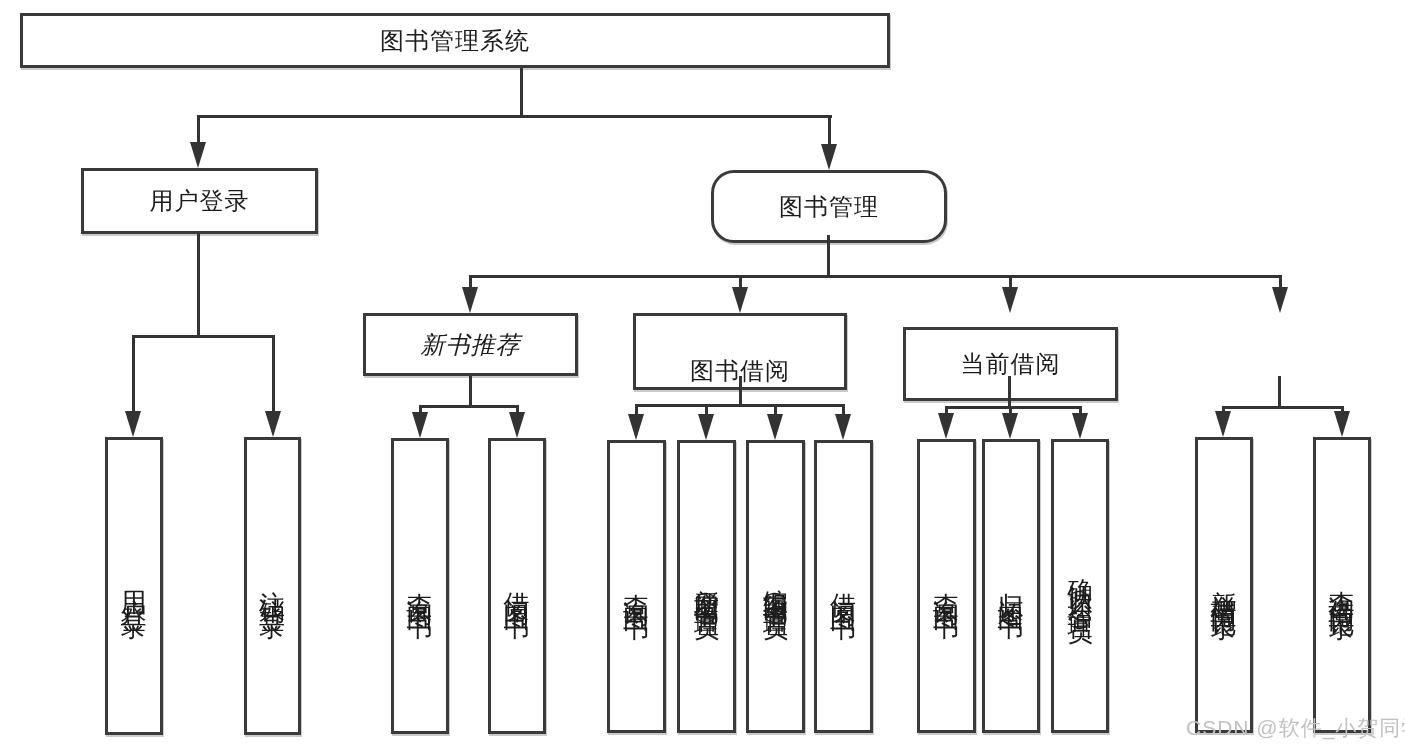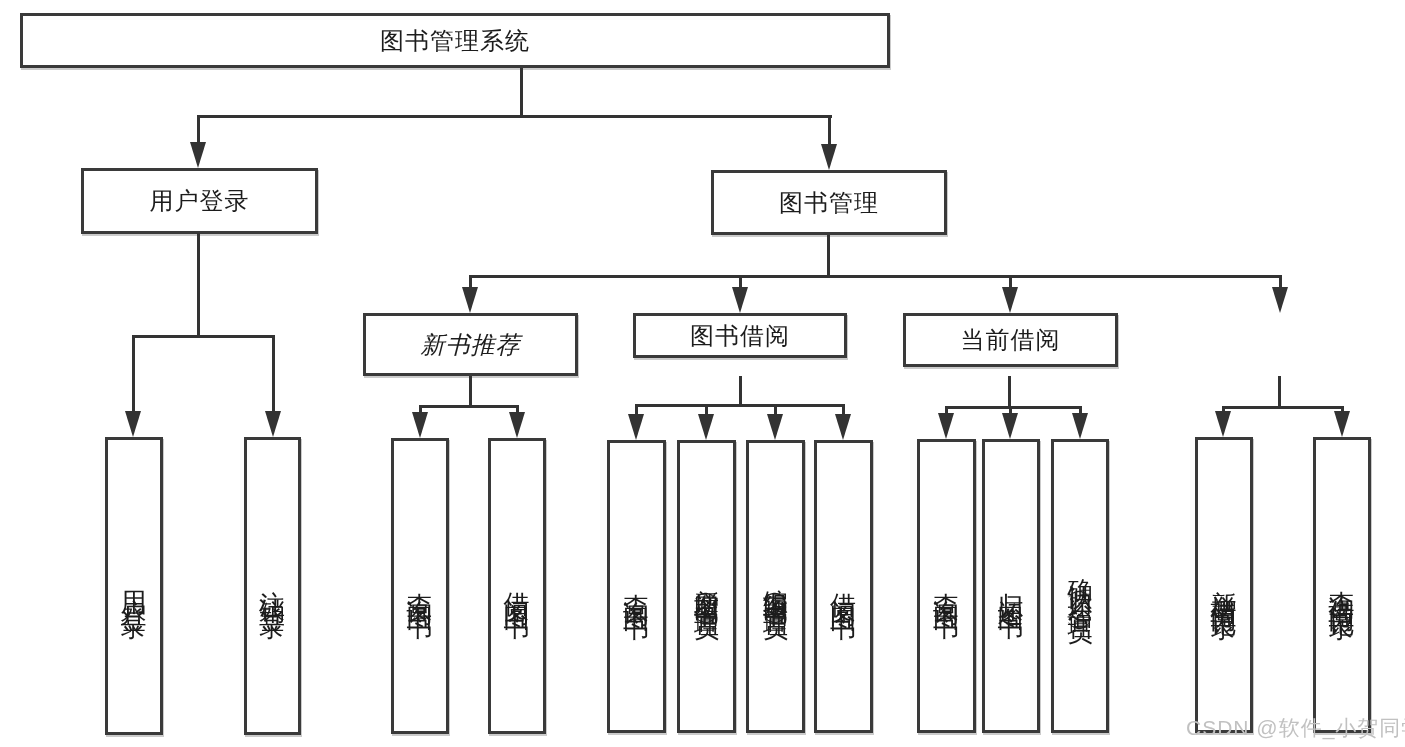--- a/index.html
+++ b/index.html
@@ -45,21 +45,21 @@
   <div class="vline" style="left:520px;top:68px;width:3px;height:49px;"></div>
   <div class="hline" style="left:198px;top:115px;width:634px;height:3px;"></div>
   <div class="vline" style="left:197px;top:115px;width:3px;height:33px;"></div>
   <div class="arrow" style="left:190px;top:142px;"></div>
   <div class="vline" style="left:828px;top:115px;width:3px;height:35px;"></div>
   <div class="arrow" style="left:821px;top:144px;"></div>
 
   <div class="box" style="left:81px;top:168px;width:237px;height:66px;">
     <span>用户登录</span>
   </div>
-  <div class="box" style="left:711px;top:170px;width:236px;height:65px;">
+  <div class="box" style="left:711px;top:170px;width:236px;height:73px;border-radius:23px;">
     <span>图书管理</span>
   </div>
 
   <div class="vline" style="left:197px;top:233px;width:3px;height:104px;"></div>
   <div class="hline" style="left:133px;top:335px;width:142px;height:3px;"></div>
   <div class="vline" style="left:132px;top:335px;width:3px;height:80px;"></div>
   <div class="arrow" style="left:125px;top:411px;"></div>
   <div class="vline" style="left:272px;top:335px;width:3px;height:80px;"></div>
   <div class="arrow" style="left:265px;top:411px;"></div>
 
@@ -70,24 +70,24 @@
   <div class="vline" style="left:739px;top:275px;width:3px;height:16px;"></div>
   <div class="arrow" style="left:732px;top:287px;"></div>
   <div class="vline" style="left:1009px;top:275px;width:3px;height:16px;"></div>
   <div class="arrow" style="left:1002px;top:287px;"></div>
   <div class="vline" style="left:1279px;top:275px;width:3px;height:16px;"></div>
   <div class="arrow" style="left:1272px;top:287px;"></div>
 
   <div class="box" style="left:363px;top:313px;width:215px;height:63px;font-style:italic;">
     <span>新书推荐</span>
   </div>
-  <div class="box" style="left:633px;top:313px;width:214px;height:45px;">
+  <div class="box" style="left:633px;top:313px;width:214px;height:77px;align-items:flex-end;">
     <span>图书借阅</span>
   </div>
-  <div class="box" style="left:903px;top:313px;width:215px;height:54px;text-align:right;">
+  <div class="box" style="left:903px;top:327px;width:215px;height:74px;text-align:right;">
     <span>当前借阅</span>
   </div>
 
   <div class="vline" style="left:469px;top:376px;width:3px;height:31px;"></div>
   <div class="hline" style="left:419px;top:405px;width:100px;height:3px;"></div>
   <div class="vline" style="left:419px;top:405px;width:3px;height:8px;"></div>
   <div class="arrow" style="left:412px;top:412px;"></div>
   <div class="vline" style="left:516px;top:405px;width:3px;height:8px;"></div>
   <div class="arrow" style="left:509px;top:412px;"></div>
 

